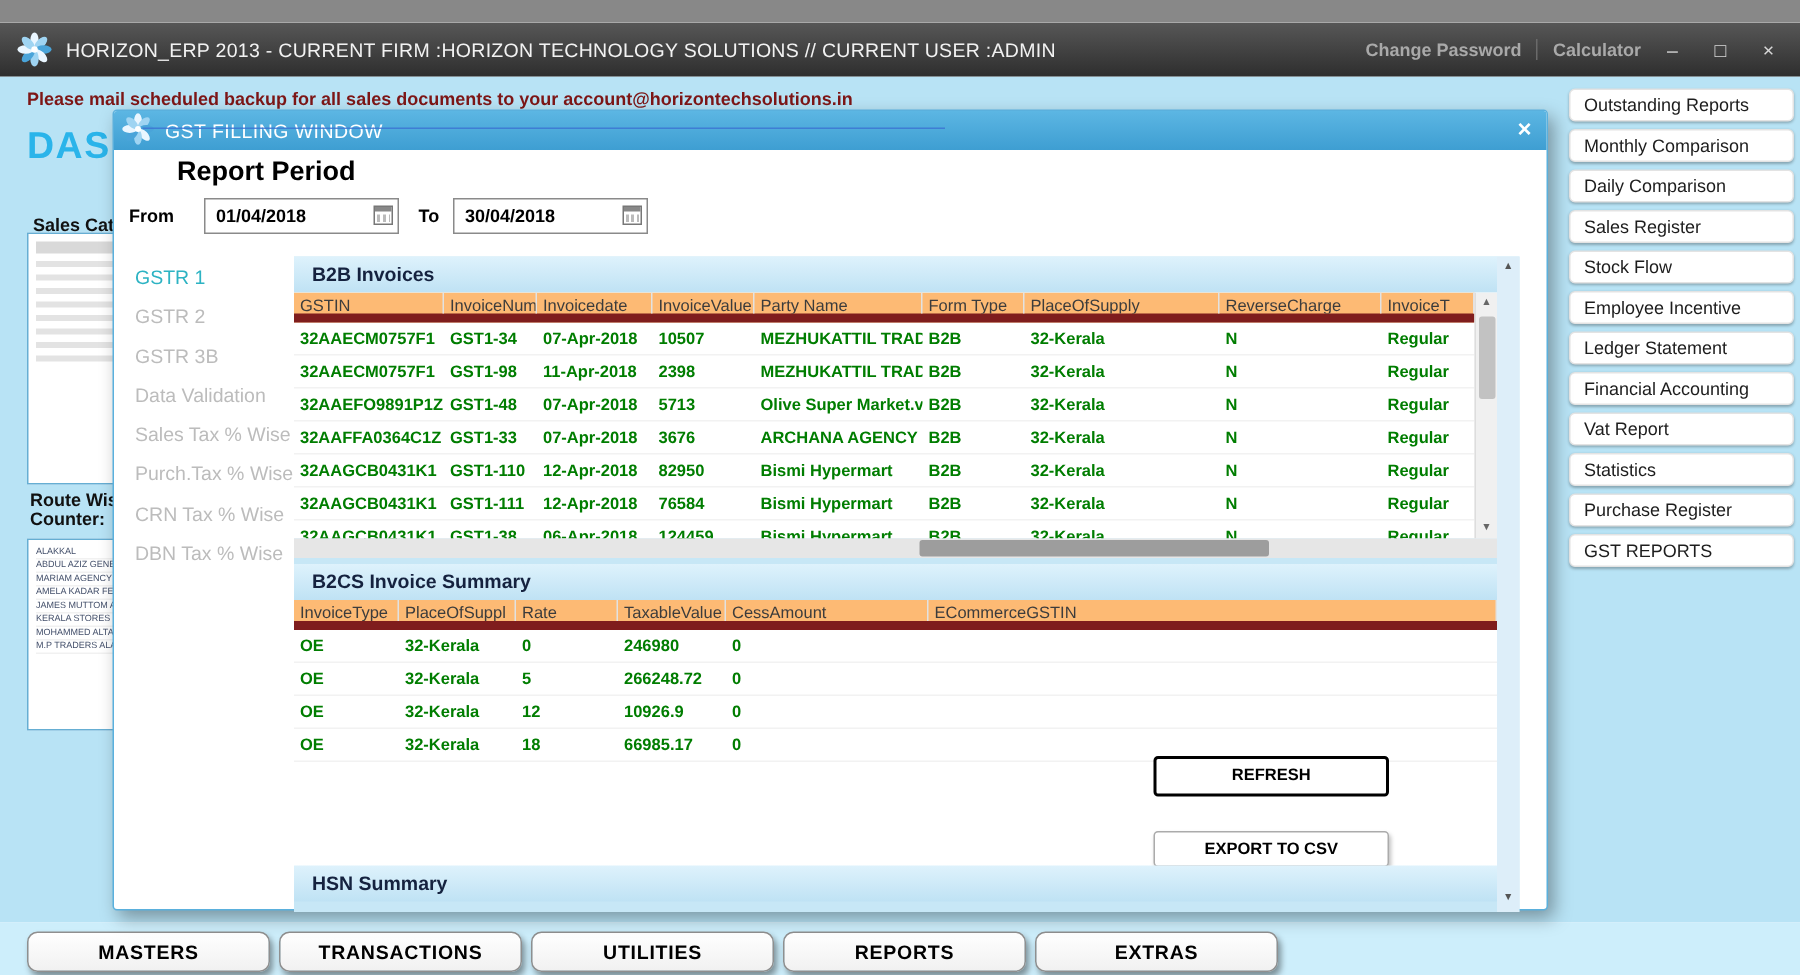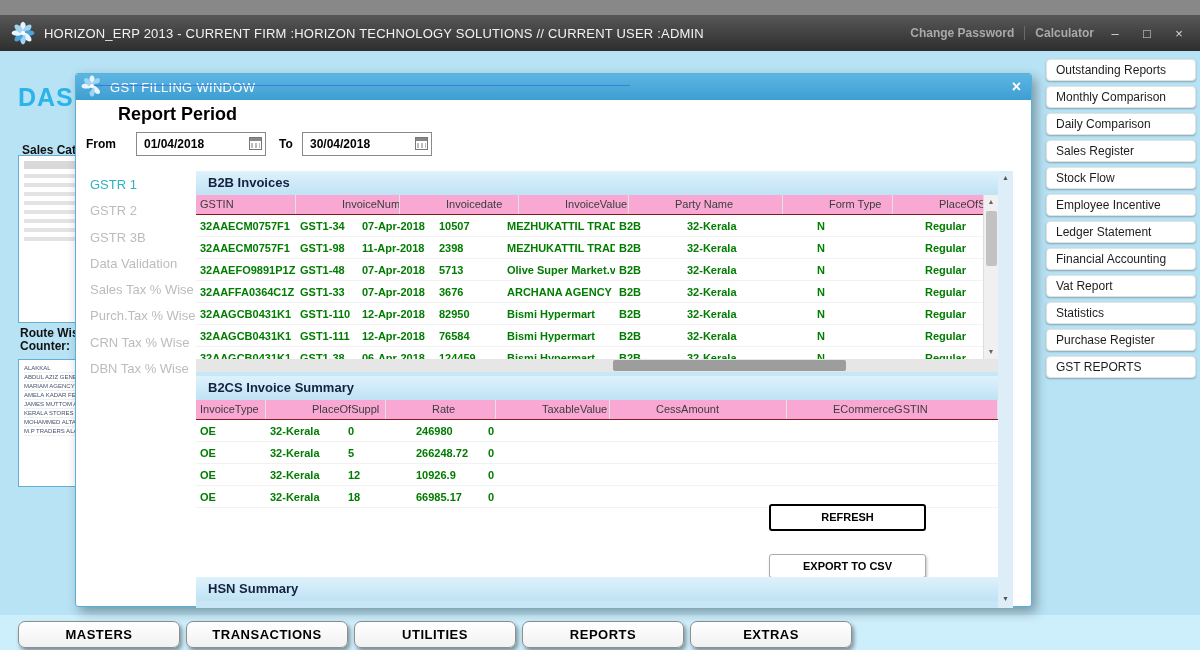--- a/index.html
+++ b/index.html
@@ -72,21 +72,21 @@
   .band-b2cs { top:205px; }
   .band-hsn { top:406px; }
 
   .tbl-wrap { position:absolute; left:0; background:#fff; overflow:hidden; }
   .b2b-wrap { top:24px; width:802px; height:164px; }
   .b2cs-wrap { top:229px; width:802px; height:181px; }
 
   .grid-row { display:grid; }
   .b2b-cols { grid-template-columns:100px 62px 77px 68px 112px 68px 130px 108px 1fr; width:787px; }
   .b2cs-cols { grid-template-columns:70px 78px 68px 72px 135px 1fr; width:802px; }
-  .hrow { background:#f9a8d4; border-bottom:1px solid #7f1d1d; height:20px;gap:42px; }
+  .hrow { background:#fdba74; border-bottom:6px solid #7f1d1d; height:20px; }
   .hcell { font-size:11px; color:#3c3c3c; line-height:19px; padding:0 4px; border-right:1px solid #e2e2e2;
     white-space:nowrap; overflow:hidden; }
   .drow { height:22px; border-bottom:1px solid #f2f2f2; }
   .dcell { font-size:11px; font-weight:bold; color:#007d00; line-height:22px; padding:0 4px;
     white-space:nowrap; overflow:hidden; }
 
   .mini-vscroll { position:absolute; right:0; top:0; bottom:0; width:15px; background:#f0f0f0; border-left:1px solid #ddd; }
   .mini-vscroll .arr { display:block; text-align:center; font-size:7px; color:#666; height:14px; line-height:14px; cursor:pointer; }
   .mini-vscroll .arr.down { position:absolute; bottom:0; left:0; right:0; }
   .mini-thumb { position:absolute; top:16px; left:2px; width:11px; height:55px; background:#c2c2c2; border-radius:2px; }
@@ -133,20 +133,21 @@
       <span class="tb-link">Change Password</span>
       <span class="tb-sep"></span>
       <span class="tb-link">Calculator</span>
       <span class="win-btn">–</span>
       <span class="win-btn">□</span>
       <span class="win-btn">×</span>
     </div>
   </div>
 
   <div class="desktop">
+    <div class="notice">Please mail scheduled backup for all sales documents to your account@horizontechsolutions.in</div>
     <div class="dash-title">DASHBOARD</div>
 
     <div class="side-label" style="top:92px;left:22px;">Sales Category</div>
     <div class="panel sales-panel">
       <div class="sim-head"></div>
       <div class="sim-line" style="width:92%"></div>
       <div class="sim-line" style="width:85%"></div>
       <div class="sim-line" style="width:90%"></div>
       <div class="sim-line" style="width:78%"></div>
       <div class="sim-line" style="width:88%"></div>

